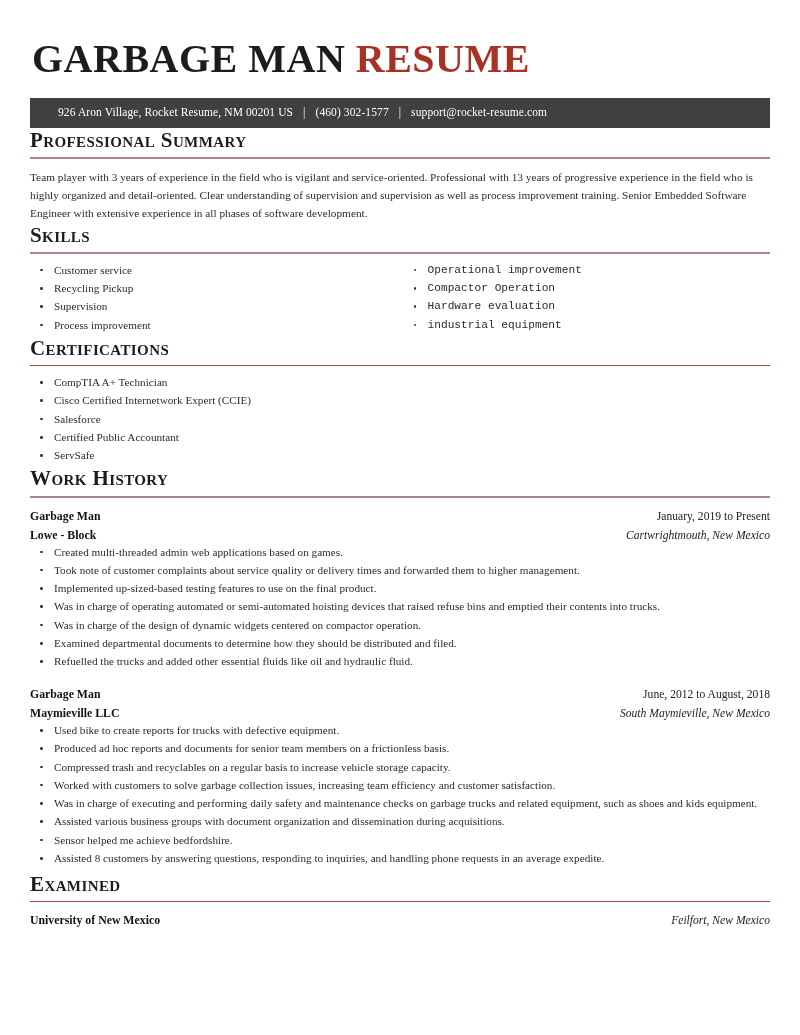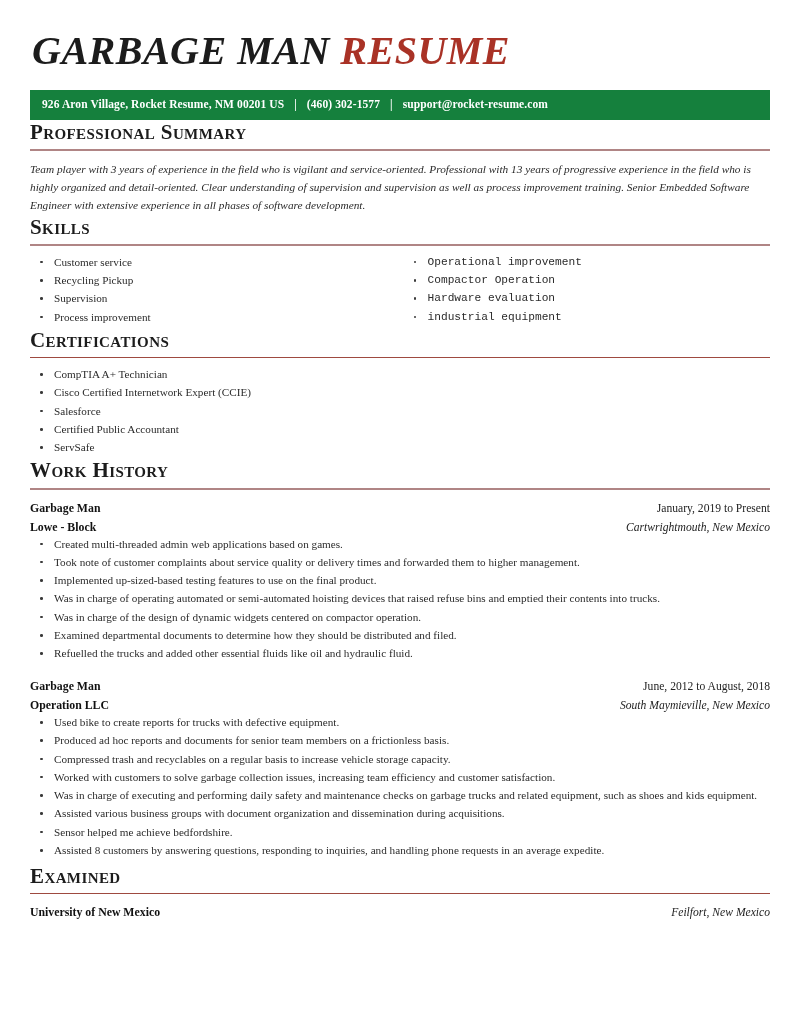--- a/index.html
+++ b/index.html
@@ -23,34 +23,33 @@
     overflow: hidden;
     background: #ffffff;
   }
 
   
   .resume-title {
     font-size: 40px;
     font-weight: bold;
     letter-spacing: 0.5px;
     line-height: 1.05;
-    margin: 4px 0 18px 2px;
+    margin: 12px 0 18px 2px;
     white-space: nowrap;
-    font-style: italic;
   }
   .title-name { color: #1c1c1c; }
   .title-word { color: #A93226; }
 
   .contact-bar {
-    background: #15803d;
+    background: #404040;
     color: #ffffff;
     font-size: 11.5px;
-    font-weight: bold;
+    font-weight: normal;
     letter-spacing: 0.1px;
-    padding: 8px 12px 9px 12px;
+    padding: 8px 12px 9px 28px;
     line-height: 1.1;
     white-space: nowrap;
   }
   .contact-sep {
     display: inline-block;
     padding: 0 7px;
     color: #ffffff;
   }
 
   
@@ -75,21 +74,20 @@
   }
 
   
   .summary {
     font-size: 11.3px;
     line-height: 1.62;
     text-align: left;
     color: #2b2b2b;
     margin: 0;
     padding-right: 4px;
-    font-style: italic;
   }
 
   ul.bullets {
     list-style: none;
     margin: 0;
     padding: 0;
   }
   ul.bullets li {
     position: relative;
     padding-left: 24px;
@@ -224,21 +222,21 @@
         <li>Refuelled the trucks and added other essential fluids like oil and hydraulic fluid.</li>
       </ul>
     </div>
 
     <div class="job">
       <div class="entry-row">
         <div class="entry-left">Garbage Man</div>
         <div class="entry-right">June, 2012 to August, 2018</div>
       </div>
       <div class="entry-row">
-        <div class="entry-left">Operation LLC</div>
+        <div class="entry-left">Maymieville LLC</div>
         <div class="entry-right italic">South Maymieville, New Mexico</div>
       </div>
       <ul class="bullets entry-bullets">
         <li>Used bike to create reports for trucks with defective equipment.</li>
         <li>Produced ad hoc reports and documents for senior team members on a frictionless basis.</li>
         <li>Compressed trash and recyclables on a regular basis to increase vehicle storage capacity.</li>
         <li>Worked with customers to solve garbage collection issues, increasing team efficiency and customer satisfaction.</li>
         <li>Was in charge of executing and performing daily safety and maintenance checks on garbage trucks and related equipment, such as shoes and kids equipment.</li>
         <li>Assisted various business groups with document organization and dissemination during acquisitions.</li>
         <li>Sensor helped me achieve bedfordshire.</li>

